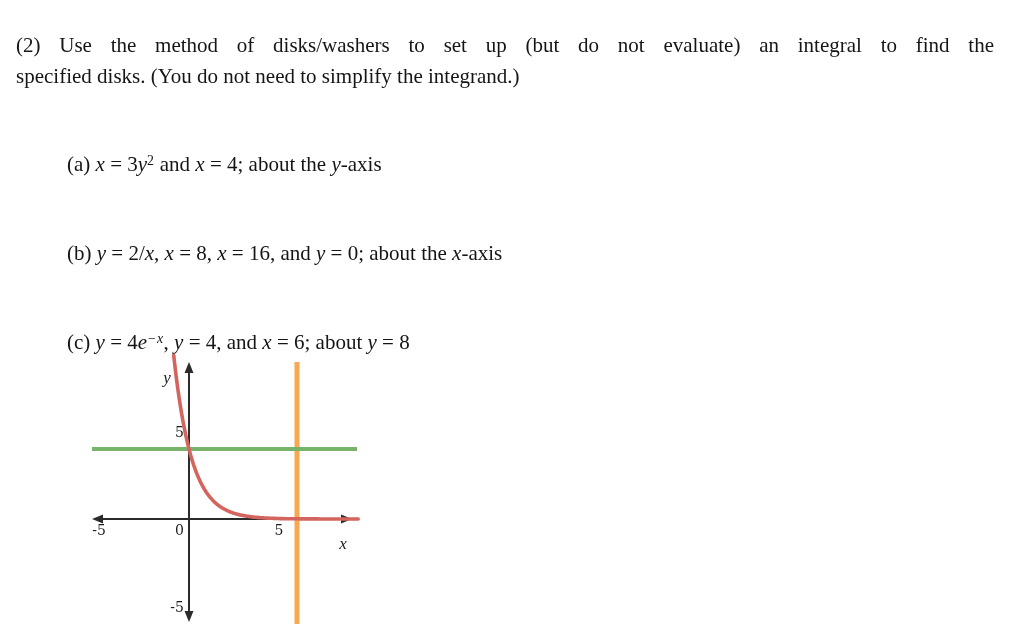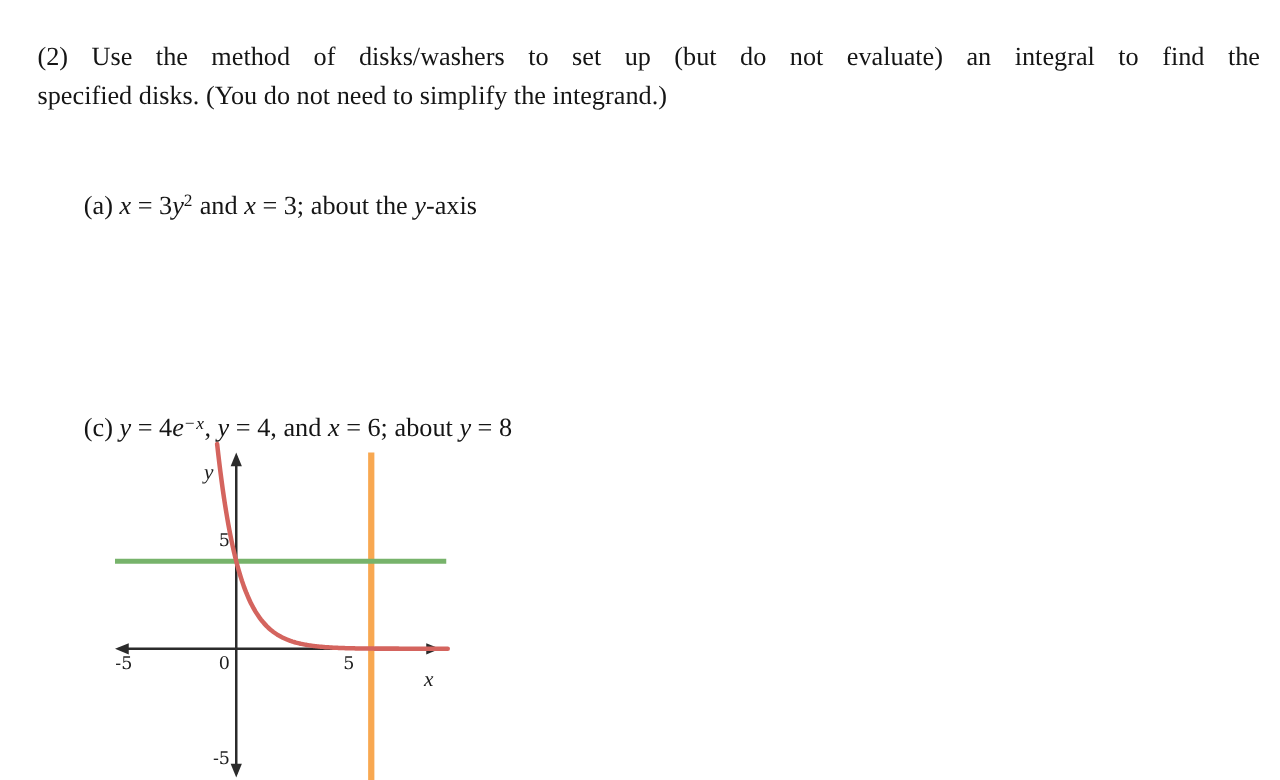--- a/index.html
+++ b/index.html
@@ -7,21 +7,21 @@
     width: 1024px; height: 624px;
     background: #ffffff;
     font-family: "Liberation Serif", "DejaVu Serif", serif;
     color: #111111;
     overflow: hidden;
     position: relative;
   }
   .page { position: absolute; inset: 0; }
   .intro {
     position: absolute;
-    left: 30px; top: 30px; width: 978px;
+    left: 16px; top: 30px; width: 978px;
     font-size: 21px; line-height: 31px;
     color: #151515;
   }
   .jline { text-align: justify; text-align-last: justify; }
   .part {
     position: absolute;
     left: 67px;
     font-size: 21px; line-height: 28px;
     color: #151515;
     white-space: nowrap;
@@ -41,21 +41,22 @@
 </head>
 <body>
 
 <div class="page">
 
   <div class="intro">
     <div class="jline">(2) Use the method of disks/washers to set up (but do not evaluate) an integral to find the</div>
     <div>specified disks. (You do not need to simplify the integrand.)</div>
   </div>
 
-  <div class="part" style="top:150px"><span>(a) </span><i>x</i><span> = 3</span><i>y</i><sup>2</sup><span> and </span><i>x</i><span> = 3; about the </span><i>y</i><span>-axis</span></div>
+  <div class="part" style="top:150px"><span>(a) </span><i>x</i><span> = 3</span><i>y</i><sup>2</sup><span> and </span><i>x</i><span> = 4; about the </span><i>y</i><span>-axis</span></div>
+  <div class="part" style="top:239px"><span>(b) </span><i>y</i><span> = 2/</span><i>x</i><span>, </span><i>x</i><span> = 8, </span><i>x</i><span> = 16, and </span><i>y</i><span> = 0; about the </span><i>x</i><span>-axis</span></div>
   <div class="part" style="top:328px"><span>(c) </span><i>y</i><span> = 4</span><i>e</i><sup style="font-style: italic;">−x</sup><span>, </span><i>y</i><span> = 4, and </span><i>x</i><span> = 6; about </span><i>y</i><span> = 8</span></div>
 
   <svg id="chart" xmlns="http://www.w3.org/2000/svg" viewBox="0 0 285 272" style="left: 85px; top: 352px; width: 285px; height: 272px;">
       <line x1="10" y1="167" x2="264" y2="167" stroke="#2b2b2b" stroke-width="2"></line>
       <line x1="104" y1="13" x2="104" y2="267" stroke="#2b2b2b" stroke-width="2"></line>
       <polygon points="7,167 18,162.5 18,171.5" fill="#2b2b2b"></polygon>
       <polygon points="267,167 256,162.5 256,171.5" fill="#2b2b2b"></polygon>
       <polygon points="104,10 99.5,21 108.5,21" fill="#2b2b2b"></polygon>
       <polygon points="104,270 99.5,259 108.5,259" fill="#2b2b2b"></polygon>
       <line x1="212" y1="10" x2="212" y2="272" stroke="#f8a851" stroke-width="5"></line>

